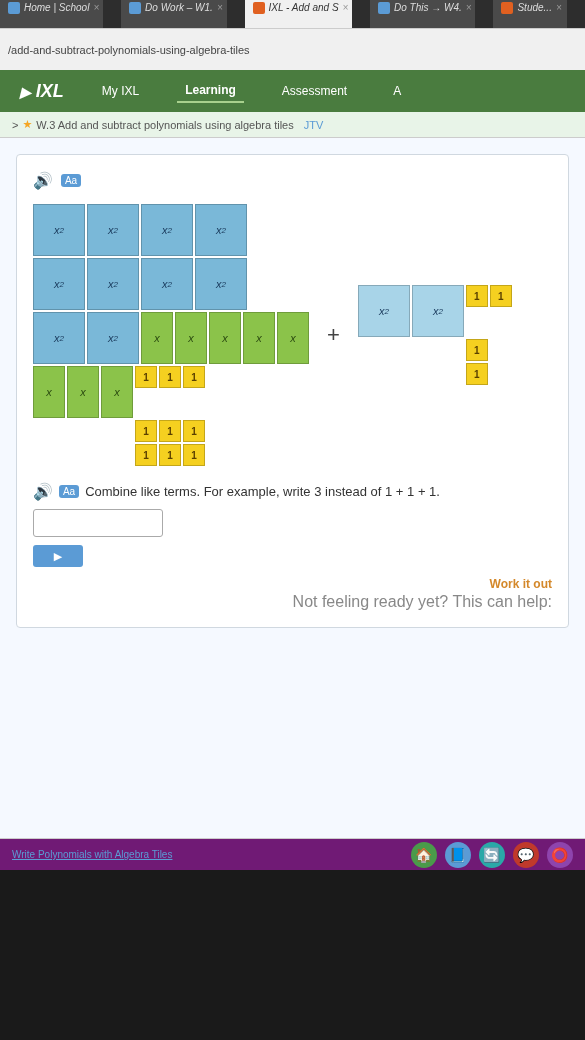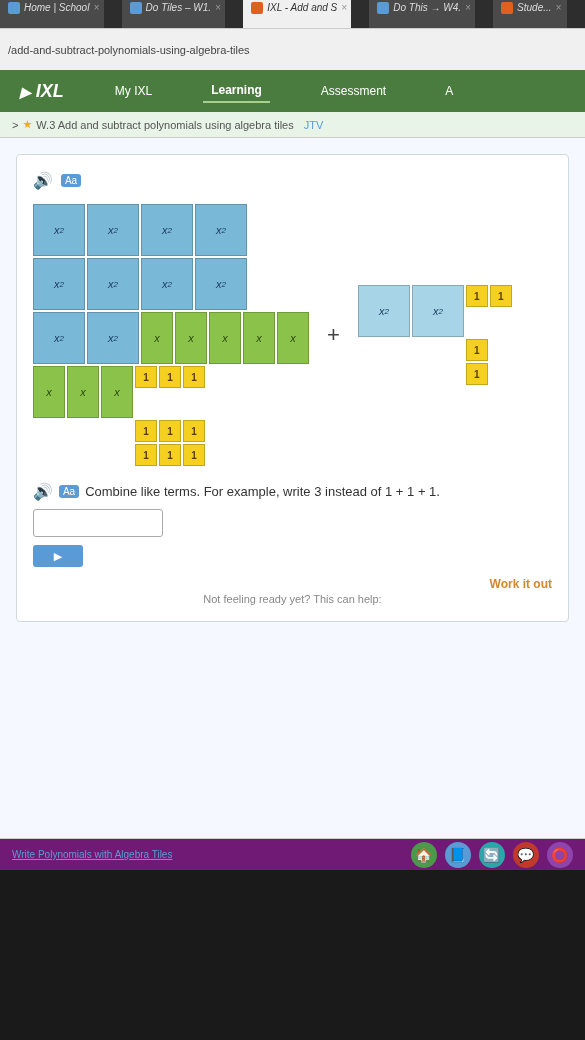--- a/index.html
+++ b/index.html
@@ -75,21 +75,21 @@
       min-height: 800px;
     }
 
     
     .ixl-nav {
       background: #4a7c3f;
       height: 42px;
       display: flex;
       align-items: center;
       padding: 0 20px;
-      gap: 43px;
+      gap: 30px;
     }
     .ixl-logo {
       color: white;
       font-weight: bold;
       font-size: 18px;
       font-style: italic;
     }
     .nav-link {
       color: white;
       font-size: 12px;
@@ -271,23 +271,23 @@
       text-align: right;
       font-size: 12px;
     }
     .work-it-out a {
       color: #d4882a;
       text-decoration: none;
       font-weight: bold;
     }
     .not-ready {
       color: #888;
-      font-size: 11px;
+      font-size: 16px;
       margin-top: 2px;
-      text-align: center;
+      text-align: right;
     }
 
     
     .bottom-bar {
       background: #701a75;
       height: 32px;
       display: flex;
       align-items: center;
       padding: 0 12px;
       justify-content: space-between;
@@ -325,21 +325,21 @@
 
 <div class="browser-top">
   <div class="tab-bar">
     <div class="tab">
       <div class="tab-icon" style="background:#5b9bd5;"></div>
       <span>Home | School</span>
       <span class="tab-close">×</span>
     </div>
     <div class="tab">
       <div class="tab-icon" style="background:#5b9bd5;"></div>
-      <span>Do Tiles – W1.</span>
+      <span>Do Work – W1.</span>
       <span class="tab-close">×</span>
     </div>
     <div class="tab active">
       <div class="tab-icon" style="background:#e06020;"></div>
       <span>IXL - Add and S</span>
       <span class="tab-close">×</span>
     </div>
     <div class="tab">
       <div class="tab-icon" style="background:#5b9bd5;"></div>
       <span>Do This → W4.</span>

